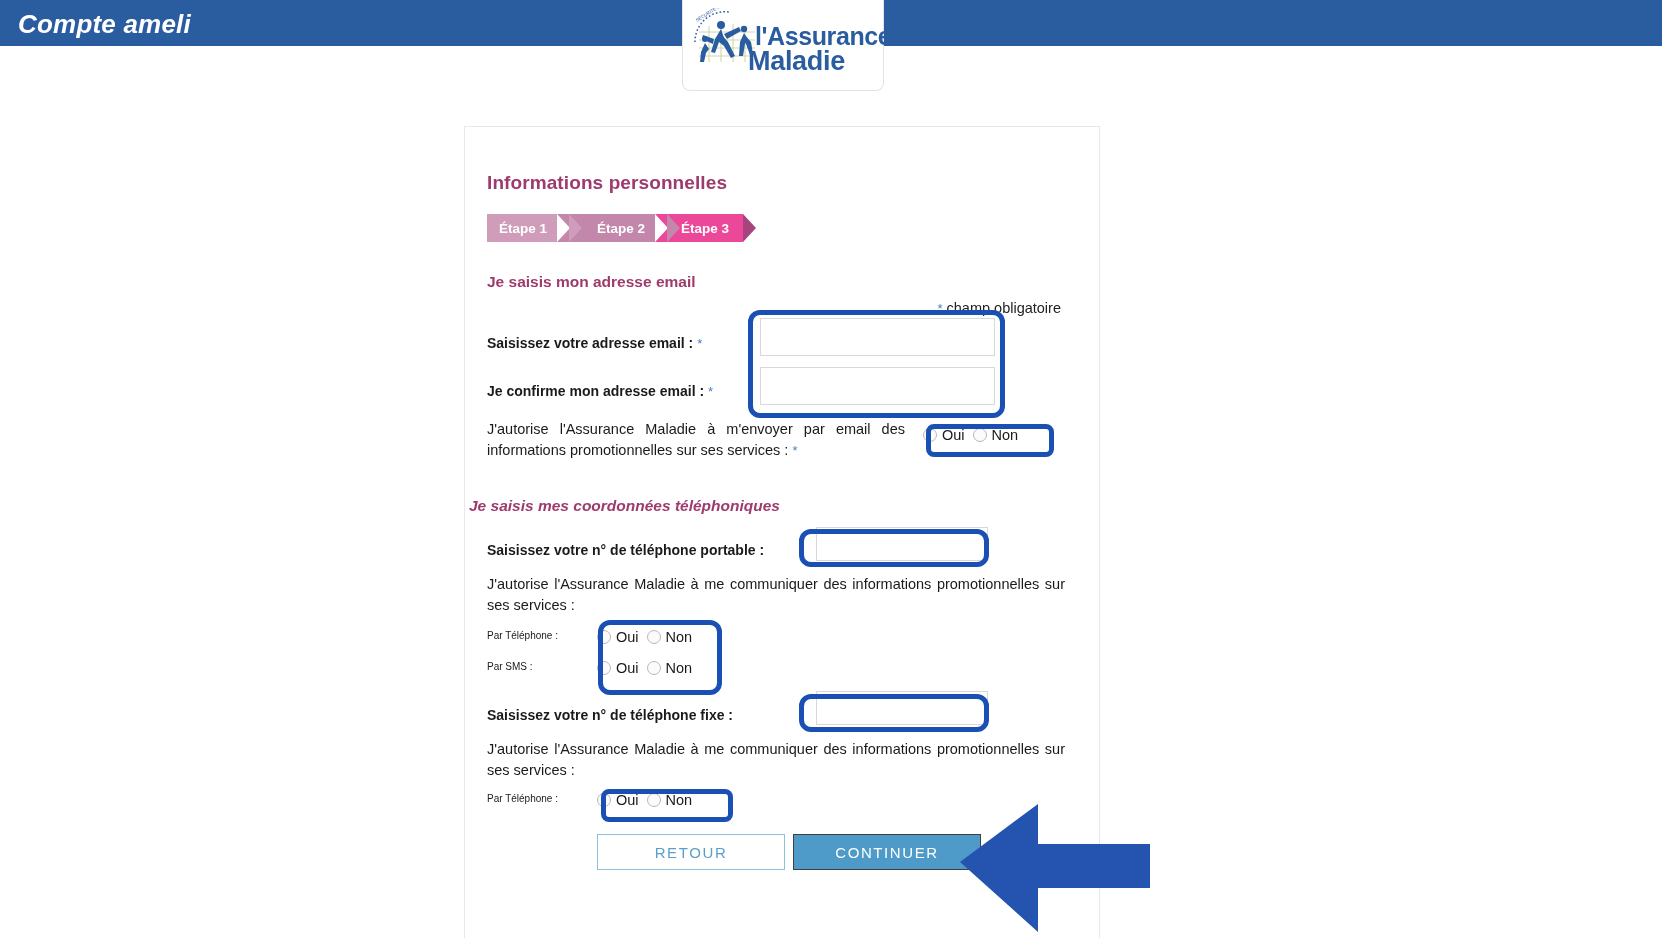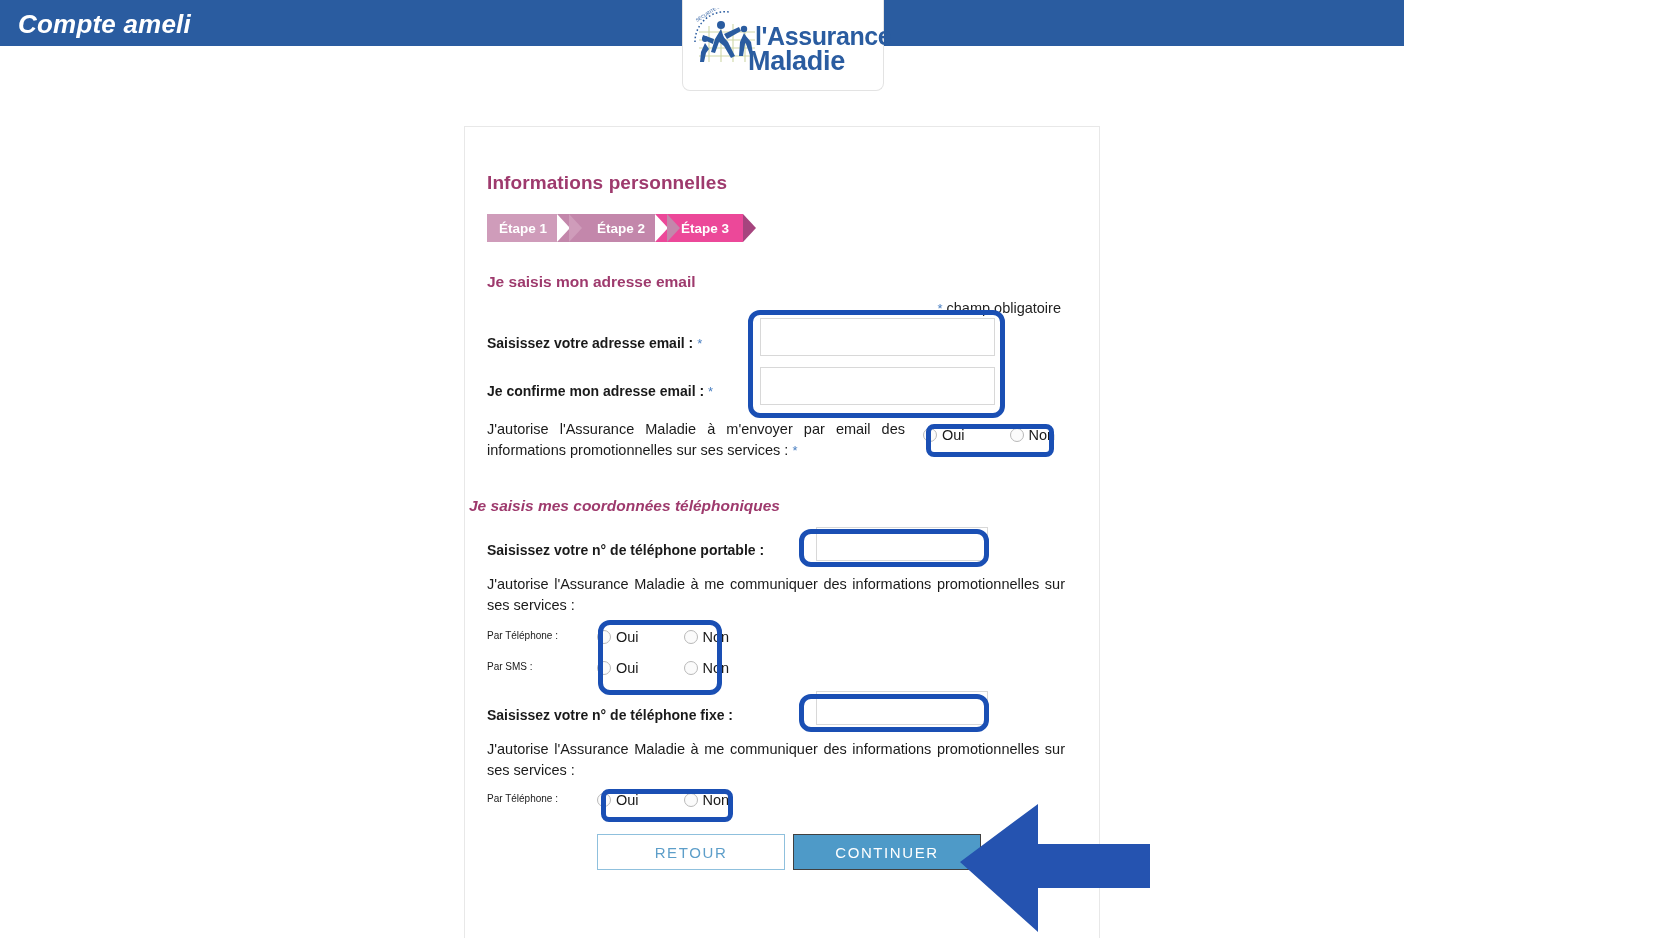--- a/index.html
+++ b/index.html
@@ -13,21 +13,21 @@
     width: 1662px;
     height: 938px;
     background: #ffffff;
     overflow: hidden;
   }
 
   
   .topbar {
     position: absolute;
     left: 0; top: 0;
-    width: 1404px; height: 46px;
+    width: 1662px; height: 46px;
     background: #2a5ca0;
   }
   .topbar-title {
     position: absolute;
     left: 18px; top: 9px;
     font-size: 26px;
     font-weight: bold;
     font-style: italic;
     color: #ffffff;
     letter-spacing: 0.2px;
@@ -203,21 +203,20 @@
   .cons-fixe  { left: 22px; top: 612px; width: 578px; }
 
   
   .radio-row {
     position: absolute;
     display: flex;
     align-items: center;
     font-size: 14.5px;
     color: #1a1a1a;
     white-space: nowrap;
-    gap: 37px;
   }
   .radio-opt {
     display: flex;
     align-items: center;
     margin-right: 8px;
   }
   .radio-dot {
     display: inline-block;
     width: 14px; height: 14px;
     border: 1px solid #b9b9b9;

